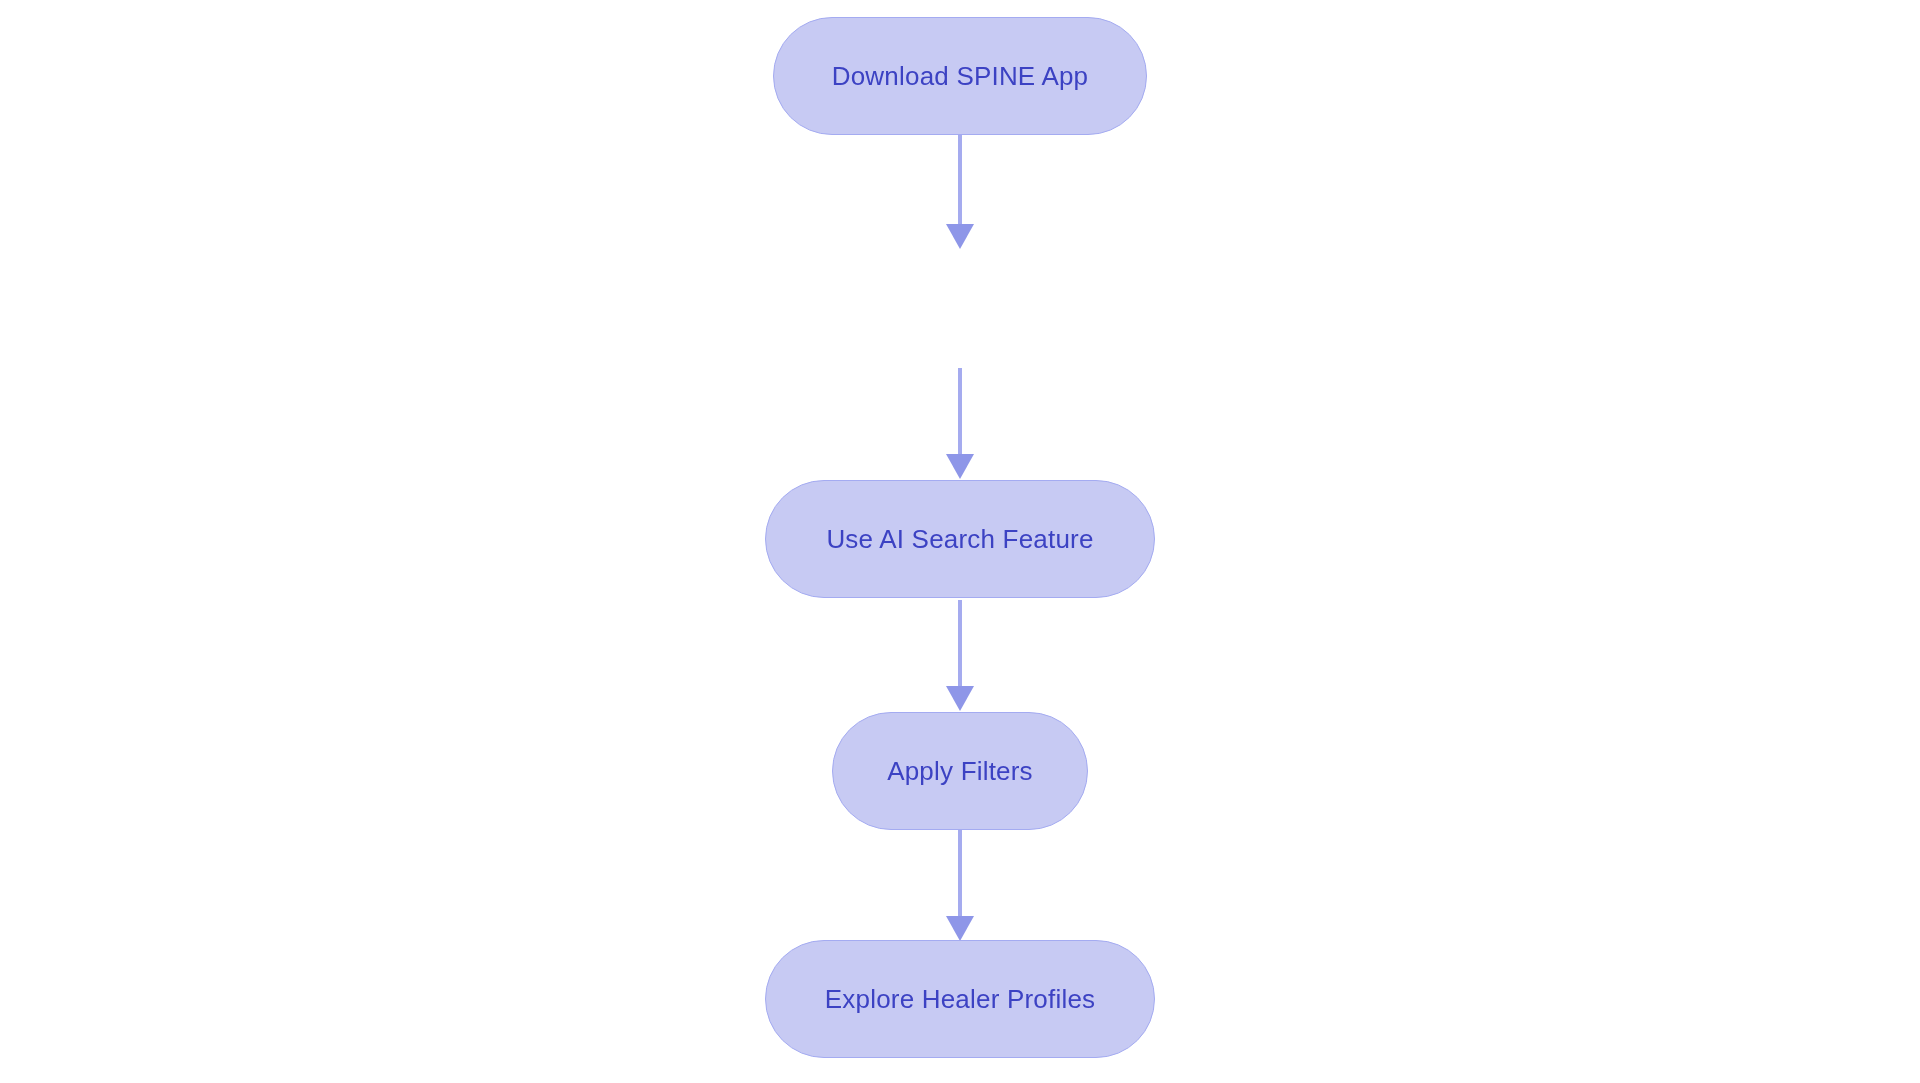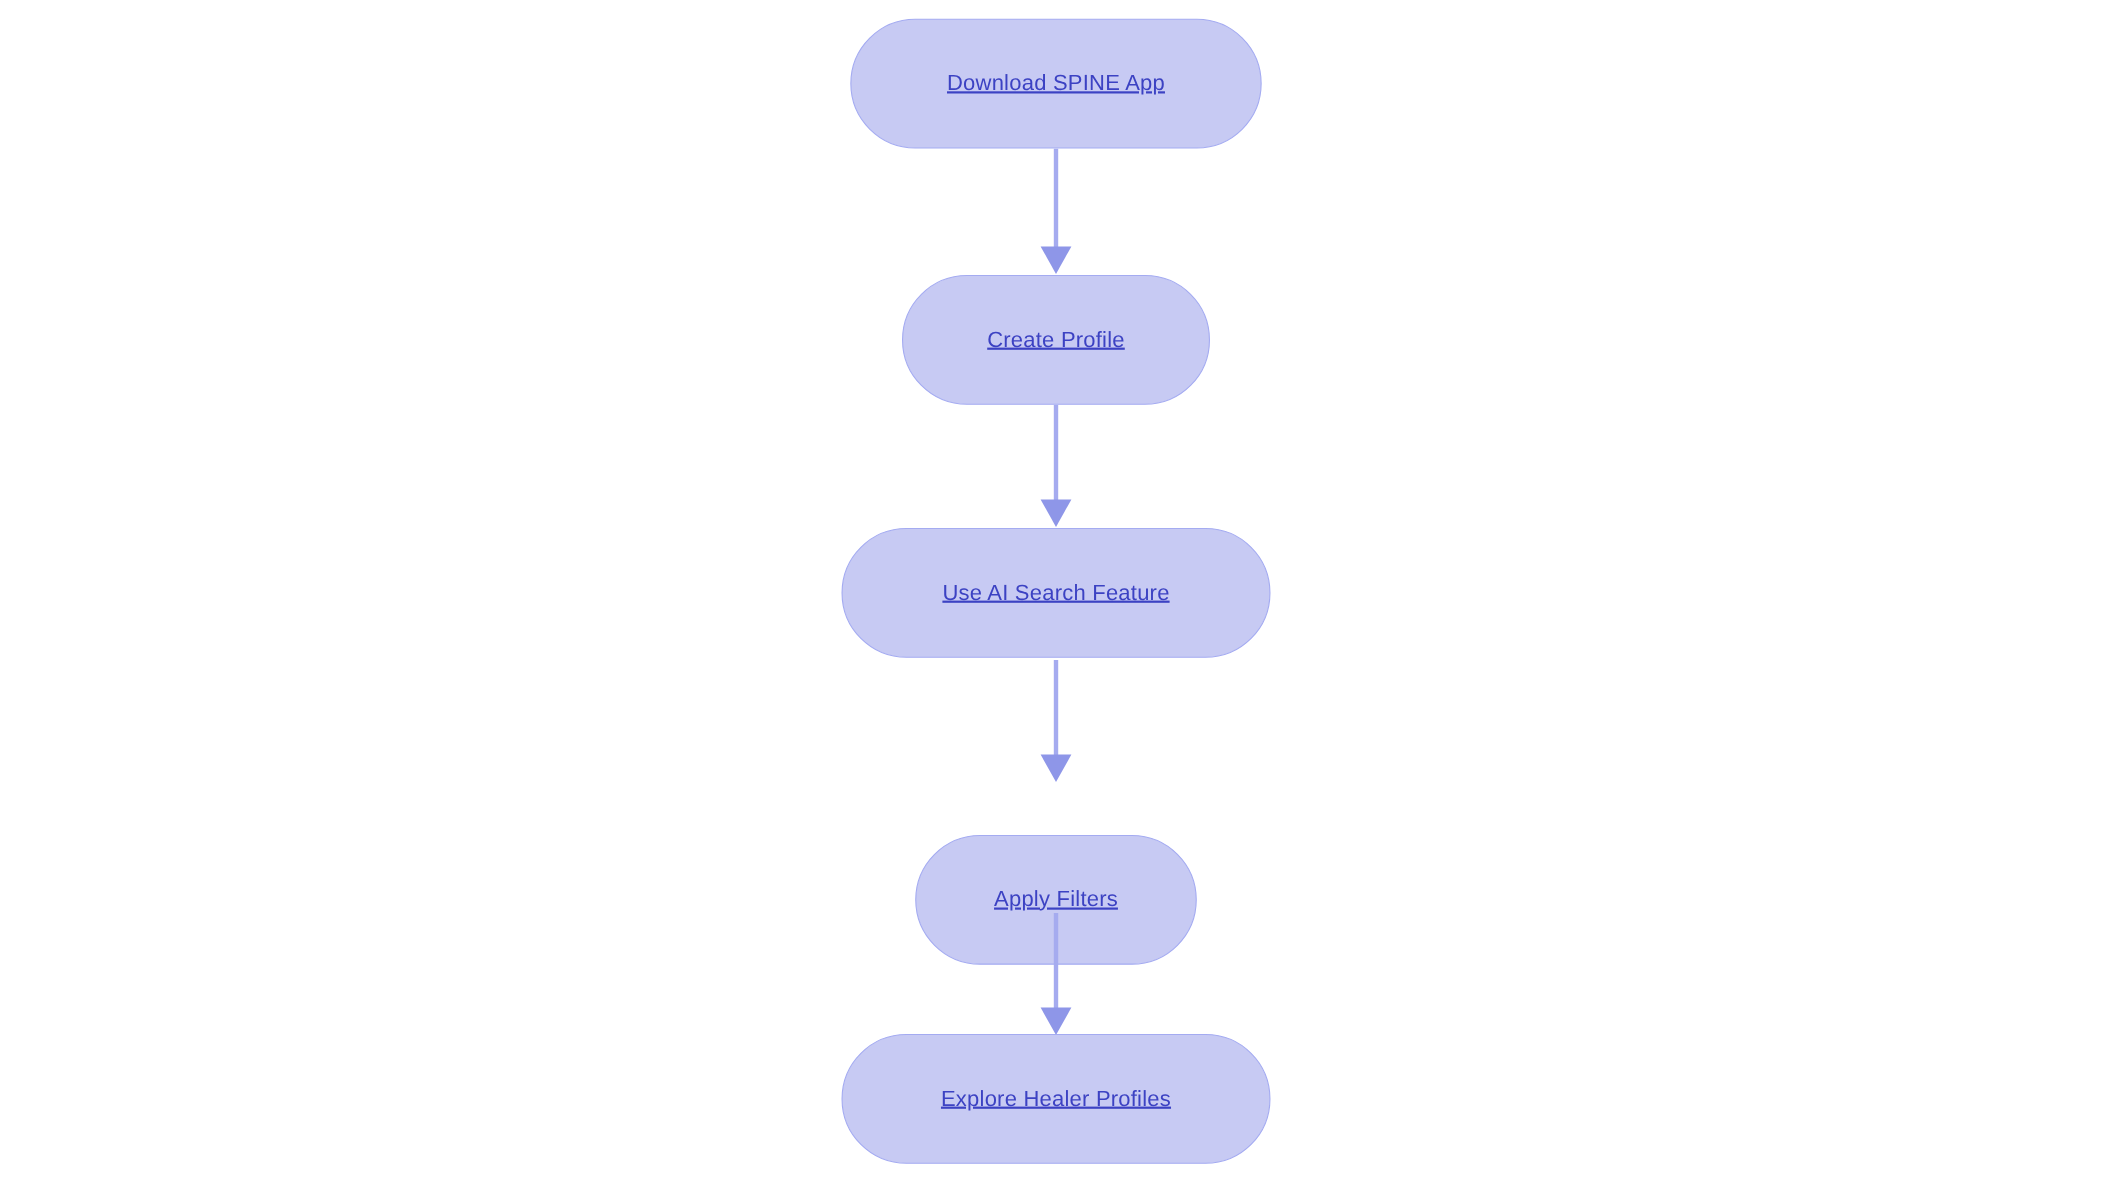--- a/index.html
+++ b/index.html
@@ -30,25 +30,24 @@
     transform: translateX(-50%);
     height: 118px;
     background: var(--node-fill);
     border: 1.5px solid var(--node-border);
     border-radius: 60px;
     display: flex;
     align-items: center;
     justify-content: center;
   }
   .node-label {
-    font-size: 20px;
+    font-size: 26px;
     color: var(--node-text);
     white-space: nowrap;
     letter-spacing: 0.2px;
-    text-decoration: underline;
   }
   .arrow {
     position: absolute;
     left: 944px;
     width: 32px;
     display: block;
   }
   .arrow line {
     stroke: var(--arrow-stem);
     stroke-width: 4;
@@ -64,39 +63,36 @@
 
   <div class="node" style="top:17px; width:374px;">
     <span class="node-label">Download SPINE App</span>
   </div>
 
   <svg class="arrow" style="top:135px;" width="32" height="115" viewBox="0 0 32 115" aria-hidden="true">
     <line x1="16" y1="0" x2="16" y2="91"></line>
     <polygon points="2,89 30,89 16,114"></polygon>
   </svg>
 
-  <div class="node" style="top:250px; width:280px;">
-    <span class="node-label">Create Profile</span>
-  </div>
 
   <svg class="arrow" style="top:368px;" width="32" height="112" viewBox="0 0 32 112" aria-hidden="true">
     <line x1="16" y1="0" x2="16" y2="88"></line>
     <polygon points="2,86 30,86 16,111"></polygon>
   </svg>
 
   <div class="node" style="top:480px; width:390px;text-align:center;">
     <span class="node-label">Use AI Search Feature</span>
   </div>
 
   <svg class="arrow" style="top:600px;" width="32" height="112" viewBox="0 0 32 112" aria-hidden="true">
     <line x1="16" y1="0" x2="16" y2="88"></line>
     <polygon points="2,86 30,86 16,111"></polygon>
   </svg>
 
-  <div class="node" style="top:712px; width:256px;margin-top:47px;">
+  <div class="node" style="top:712px; width:256px;">
     <span class="node-label">Apply Filters</span>
   </div>
 
   <svg class="arrow" style="top:830px;" width="32" height="112" viewBox="0 0 32 112" aria-hidden="true">
     <line x1="16" y1="0" x2="16" y2="88"></line>
     <polygon points="2,86 30,86 16,111"></polygon>
   </svg>
 
   <div class="node" style="top:940px; width:390px;">
     <span class="node-label">Explore Healer Profiles</span>

